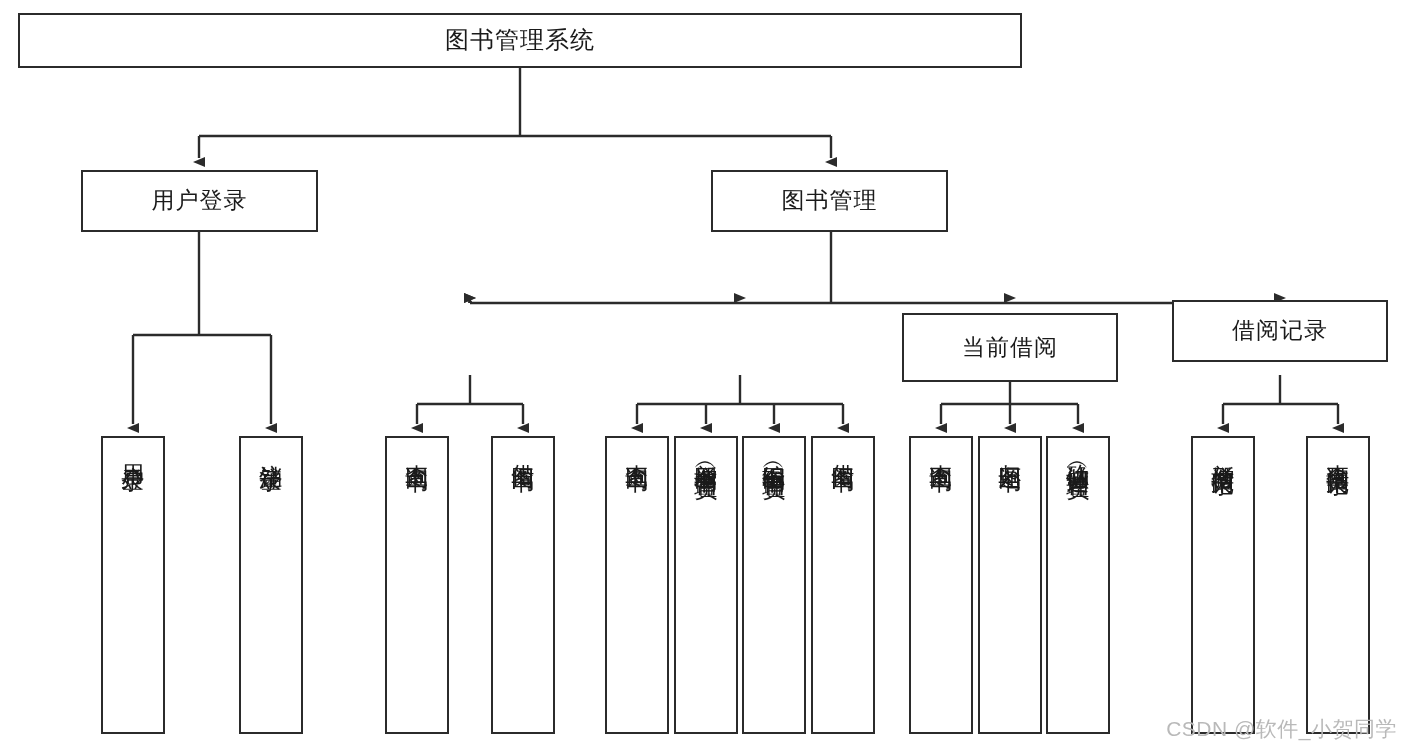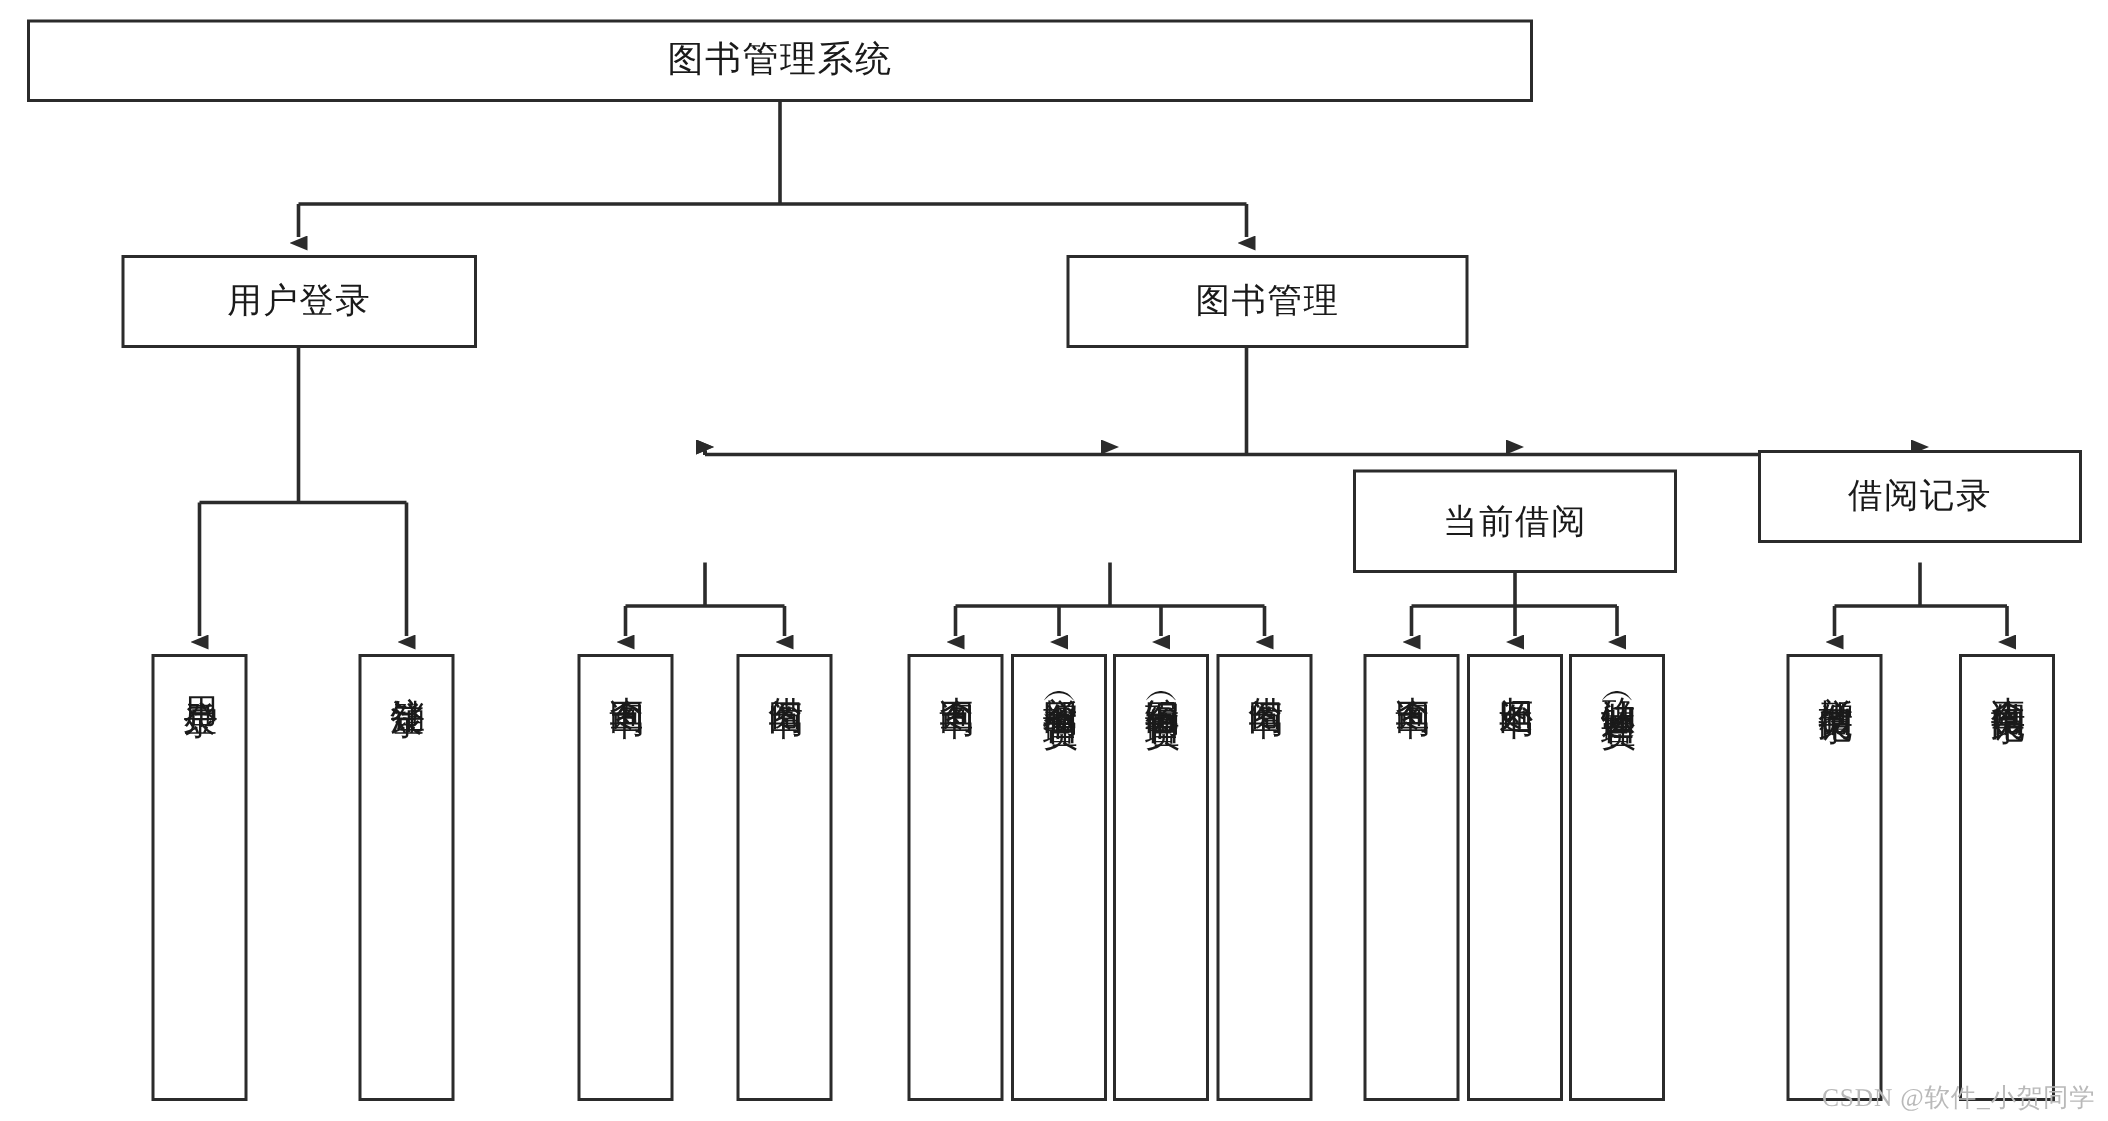--- a/index.html
+++ b/index.html
@@ -2,21 +2,21 @@
 <html><head>
 <meta charset="utf-8">
 <style>
   html,body{margin:0;padding:0;}
   body{
     width:1405px;height:747px;
     background:#ffffff;
     font-family:"Liberation Sans","DejaVu Sans",sans-serif;
     overflow:hidden;
   }
-  #stage{position:relative;width:1405px;height:747px;font-family:Liberation Serif, serif;}
+  #stage{position:relative;width:1405px;height:747px;}
   #wires{position:absolute;left:0;top:0;width:1405px;height:747px;}
 
   .node{
     position:absolute;
     box-sizing:border-box;
     border:2px solid #2b2b2b;
     background:#ffffff;
     display:flex;
     align-items:center;
     justify-content:center;
@@ -45,21 +45,21 @@
     letter-spacing:2px;
     max-height:278px;
     text-align:left;
   }
   .leaf.tall .node-label{max-height:282px;}
 
   .watermark{
     position:absolute;
     right:8px;
     bottom:4px;
-    font-size:17px;
+    font-size:21px;
     color:#b9b9b9;
     letter-spacing:0.5px;
     white-space:nowrap;
     pointer-events:none;
   }
 </style>
 </head>
 <body>
 
 <div id="stage">
@@ -125,21 +125,21 @@
     </g>
   </svg>
 
   <div class="node root h-node" style="left:18px;top:13px;width:1004px;height:55px;">
     <span class="node-label">图书管理系统</span>
   </div>
 
   <div class="node h-node" style="left:81px;top:170px;width:237px;height:62px;">
     <span class="node-label">用户登录</span>
   </div>
-  <div class="node h-node" style="left:711px;top:170px;width:268px;height:62px;">
+  <div class="node h-node" style="left:711px;top:170px;width:237px;height:62px;">
     <span class="node-label">图书管理</span>
   </div>
 
   <div class="node h-node" style="left:902px;top:313px;width:216px;height:69px;">
     <span class="node-label">当前借阅</span>
   </div>
   <div class="node h-node" style="left:1172px;top:300px;width:216px;height:62px;">
     <span class="node-label">借阅记录</span>
   </div>
 

